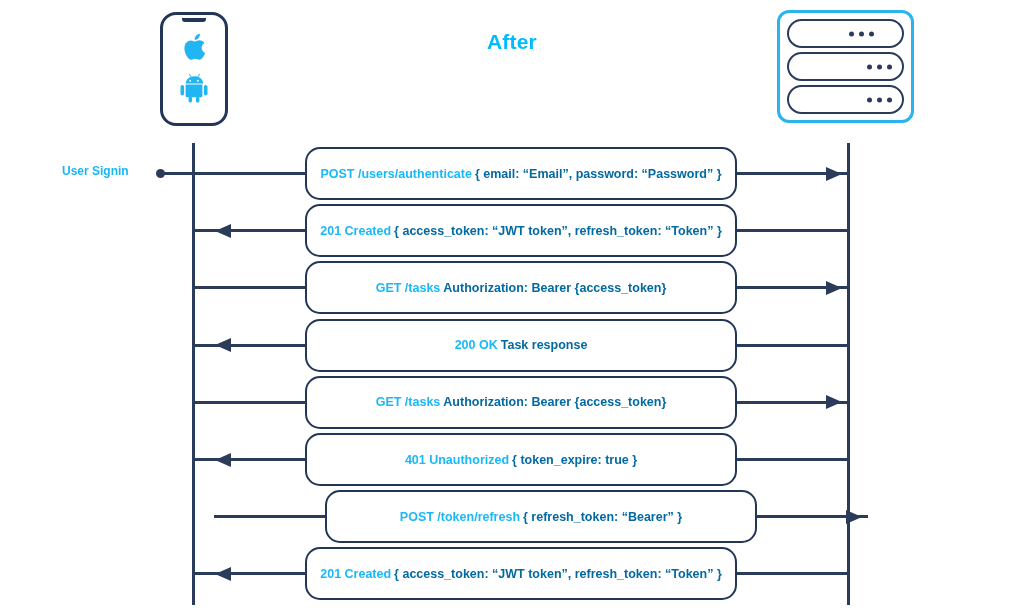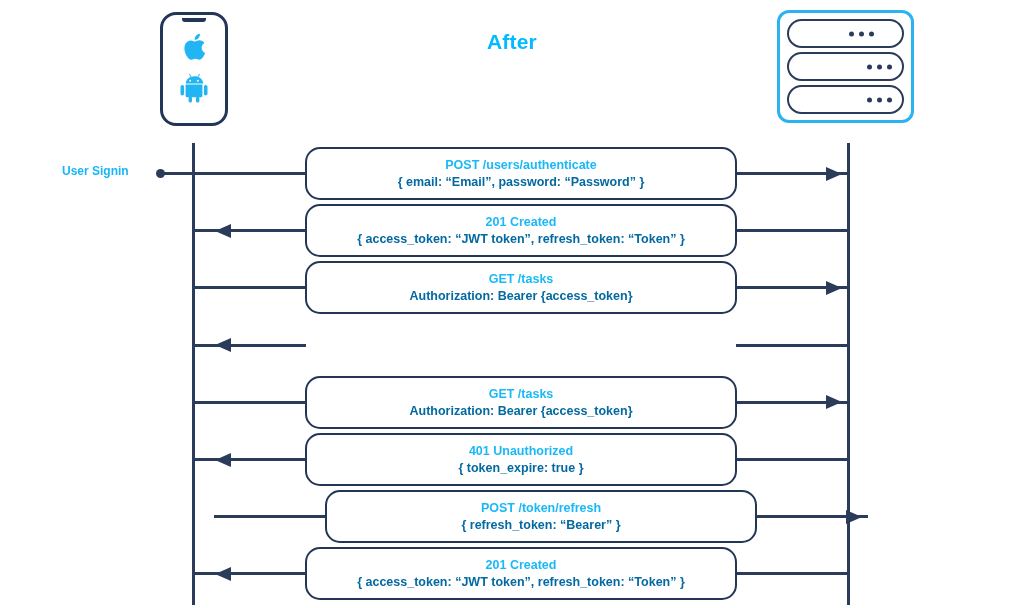--- a/index.html
+++ b/index.html
@@ -149,21 +149,21 @@
     position: absolute;
     left: 305px;
     top: 0;
     width: 432px;
     height: 53px;
     border: 2.5px solid #243656;
     border-radius: 15px;
     background: #ffffff;
     box-sizing: border-box;
     display: flex;
-    flex-direction: column;
+    flex-direction: row;
     align-items: center;
     justify-content: center;
     gap: 3px;
   }
   .msg-line1 {
     font-size: 12.5px;
     font-weight: bold;
     color: #19B9F7;
     white-space: nowrap;
   }
@@ -284,20 +284,24 @@
       <div class="arrow arrow-right"></div>
       <div class="msg-box">
         <div class="msg-line1">GET /tasks</div>
         <div class="msg-line2">Authorization: Bearer {access_token}</div>
       </div>
     </div>
     <div class="msg-row" style="top: 318.6px;">
       <div class="seg seg-left"></div>
       <div class="seg seg-right"></div>
       <div class="arrow arrow-left"></div>
+      <div class="msg-box">
+        <div class="msg-line1">200 OK</div>
+        <div class="msg-line2">Task response</div>
+      </div>
     </div>
     <div class="msg-row" style="top: 375.8px;">
       <div class="seg seg-left"></div>
       <div class="seg seg-right"></div>
       <div class="arrow arrow-right"></div>
       <div class="msg-box">
         <div class="msg-line1">GET /tasks</div>
         <div class="msg-line2">Authorization: Bearer {access_token}</div>
       </div>
     </div>

